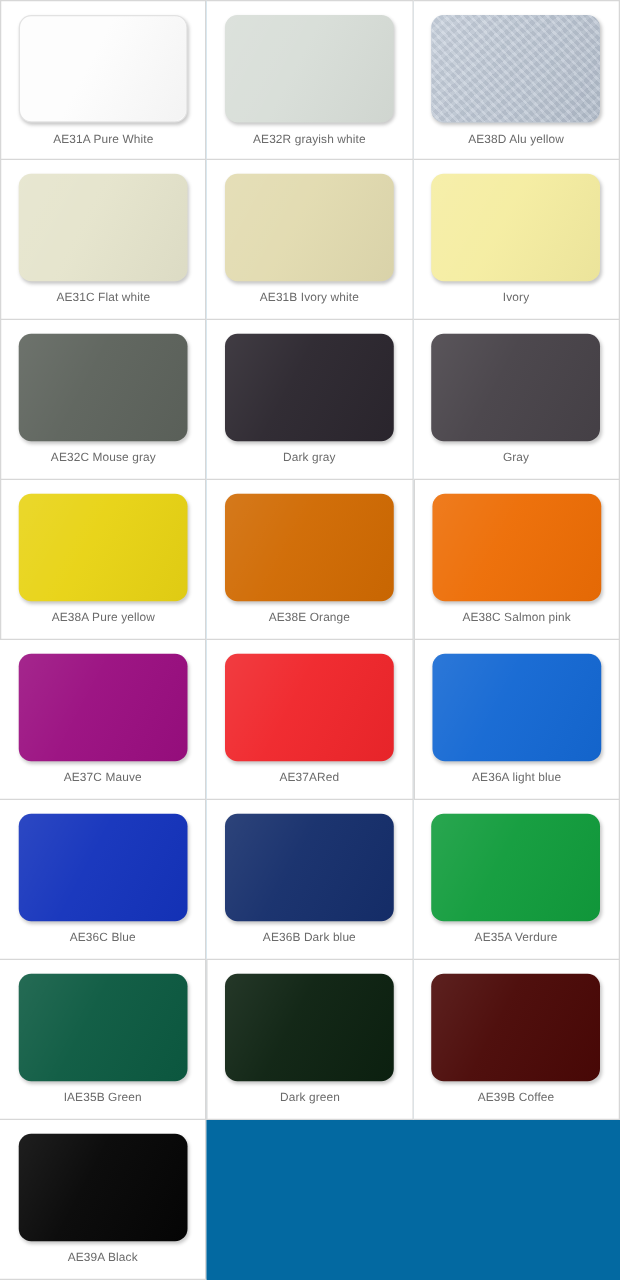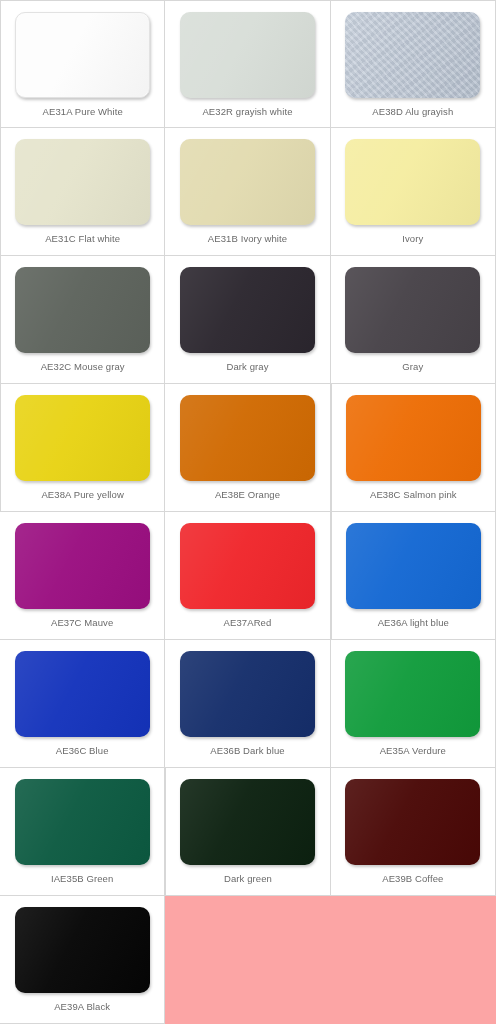--- a/index.html
+++ b/index.html
@@ -5,21 +5,21 @@
   * { box-sizing: border-box; }
   html, body {
     margin: 0;
     padding: 0;
     background: #ffffff;
     font-family: "Liberation Sans", sans-serif;
   }
   #page {
     width: 496px;
     height: 1024px;
-    background: #fca5a5;
+    background: #0369a1;
     position: relative;
     overflow: hidden;
   }
   #swatch-grid {
     display: grid;
     grid-template-columns: repeat(3, 1fr);
     grid-template-rows: repeat(8, 1fr);
     width: 496px;
     height: 1024px;
   }
@@ -97,21 +97,21 @@
       <div class="swatch-cell col-1 row-0">
         <div class="chip-wrap">
           <div class="chip" style="background: rgb(216, 222, 216);"></div>
         </div>
         <div class="chip-label">AE32R grayish white</div>
       </div>
       <div class="swatch-cell col-2 row-0">
         <div class="chip-wrap">
           <div class="chip textured" style="background: rgb(188, 199, 214);"></div>
         </div>
-        <div class="chip-label">AE38D Alu grayish</div>
+        <div class="chip-label">AE38D Alu yellow</div>
       </div>
       <div class="swatch-cell col-0 row-1">
         <div class="chip-wrap">
           <div class="chip" style="background: rgb(229, 228, 204);"></div>
         </div>
         <div class="chip-label">AE31C Flat white</div>
       </div>
       <div class="swatch-cell col-1 row-1">
         <div class="chip-wrap">
           <div class="chip" style="background: rgb(226, 219, 176);"></div>

